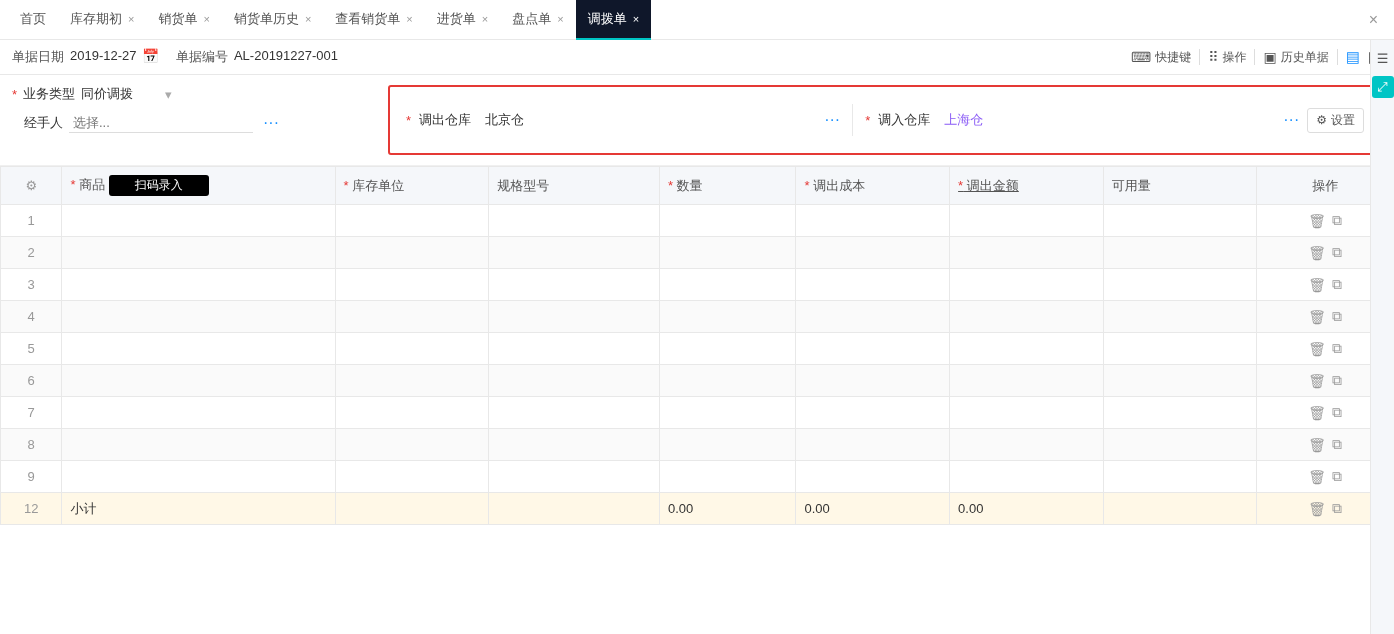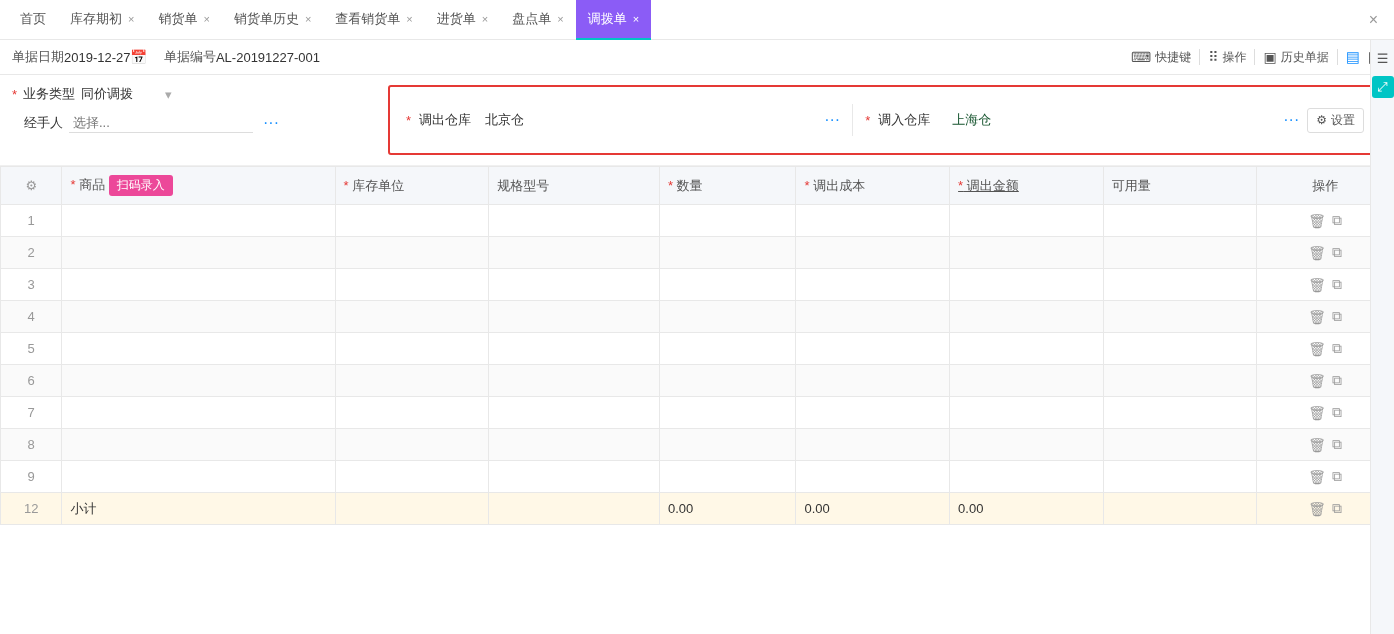--- a/index.html
+++ b/index.html
@@ -21,21 +21,21 @@
       height: 40px;
       cursor: pointer;
       font-size: 13px;
       color: #555;
       border-bottom: 2px solid transparent;
       white-space: nowrap;
       gap: 4px;
     }
     .tab-item.active {
       color: #fff;
-      background: #8b5cf6;
+      background: #0f172a;
       border-bottom: 2px solid #00c5c5;
     }
     .tab-close {
       font-size: 11px;
       color: #999;
       margin-left: 2px;
       cursor: pointer;
     }
     .tab-item.active .tab-close { color: #fff; }
     .tab-spacer { flex: 1; }
@@ -49,21 +49,21 @@
     
     .toolbar {
       display: flex;
       align-items: center;
       padding: 8px 12px;
       gap: 16px;
       border-bottom: 1px solid #e8e8e8;
     }
     .toolbar-left { display: flex; align-items: center; gap: 16px; }
     .toolbar-right { margin-left: auto; display: flex; align-items: center; gap: 8px; font-size: 12px; color: #555; }
-    .toolbar-field { display: flex; align-items: center; }
+    .toolbar-field { display: flex; align-items: flex-start; gap: 6px; }
     .toolbar-label { color: #555; }
     .toolbar-value { color: #333; font-weight: 500; }
     .toolbar-icon-btn {
       display: flex; align-items: center; gap: 4px;
       cursor: pointer; color: #555; font-size: 12px;
     }
     .toolbar-divider { width: 1px; height: 16px; background: #ddd; }
 
     
     .form-section {
@@ -145,25 +145,25 @@
     .col-index { width: 36px; text-align: center; color: #999; }
     .col-goods { width: 160px; }
     .col-unit { width: 90px; }
     .col-spec { width: 100px; margin-top: 24px; }
     .col-qty { width: 80px; }
     .col-cost { width: 90px; }
     .col-amount { width: 90px; text-decoration: underline; }
     .col-avail { width: 90px; }
     .col-ops { width: 80px; text-align: center; }
     .scan-btn {
-      background: #ec4899;
+      background: #000000;
       color: #fff;
       border: none;
       border-radius: 3px;
-      padding: 2px 8px;
+      padding: 2px 26px;
       font-size: 12px;
       cursor: pointer;
     }
     .row-ops { display: flex; align-items: center; justify-content: center; gap: 6px; }
     .icon-btn { cursor: pointer; color: #999; font-size: 14px; }
     .subtotal-row td { background: #fff8e7 !important; font-weight: 500; }
 
     
     .right-sidebar {
       position: fixed;
@@ -297,21 +297,21 @@
     <div class="warehouse-field">
       <span class="required-star">*</span>
       <span class="field-label">调出仓库</span>
       <span style="color:#333; margin-left:6px; min-width:60px;">北京仓</span>
       <span class="more-btn" style="margin-left:auto;">···</span>
     </div>
     <div class="warehouse-divider"></div>
     <div class="warehouse-field">
       <span class="required-star">*</span>
       <span class="field-label">调入仓库</span>
-      <span style="color:#14532d; margin-left:14px; min-width:60px;">上海仓</span>
+      <span style="color:#8b5cf6; margin-left:6px; min-width:60px;">上海仓</span>
       <span class="more-btn" style="margin-left:auto;">···</span>
     </div>
     <div class="settings-btn">
       <span>⚙</span>
       <span>设置</span>
     </div>
   </div>
 </div>
 
 <div class="table-container">

